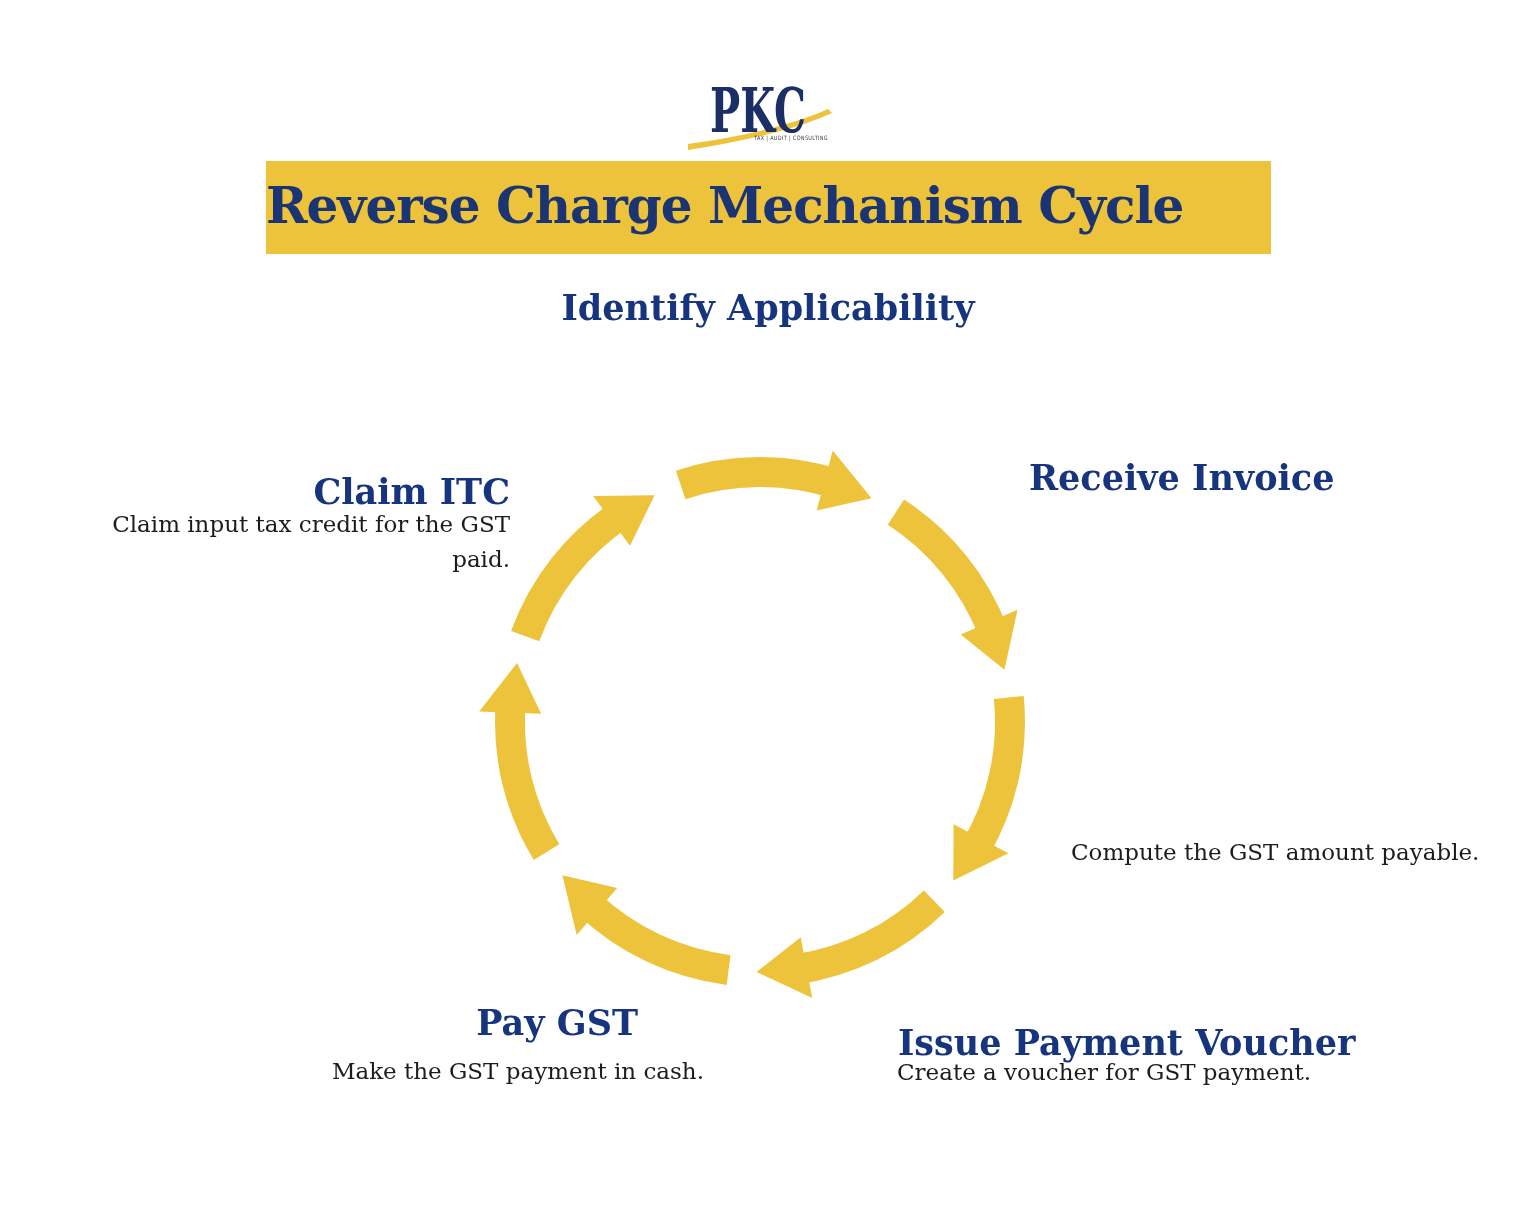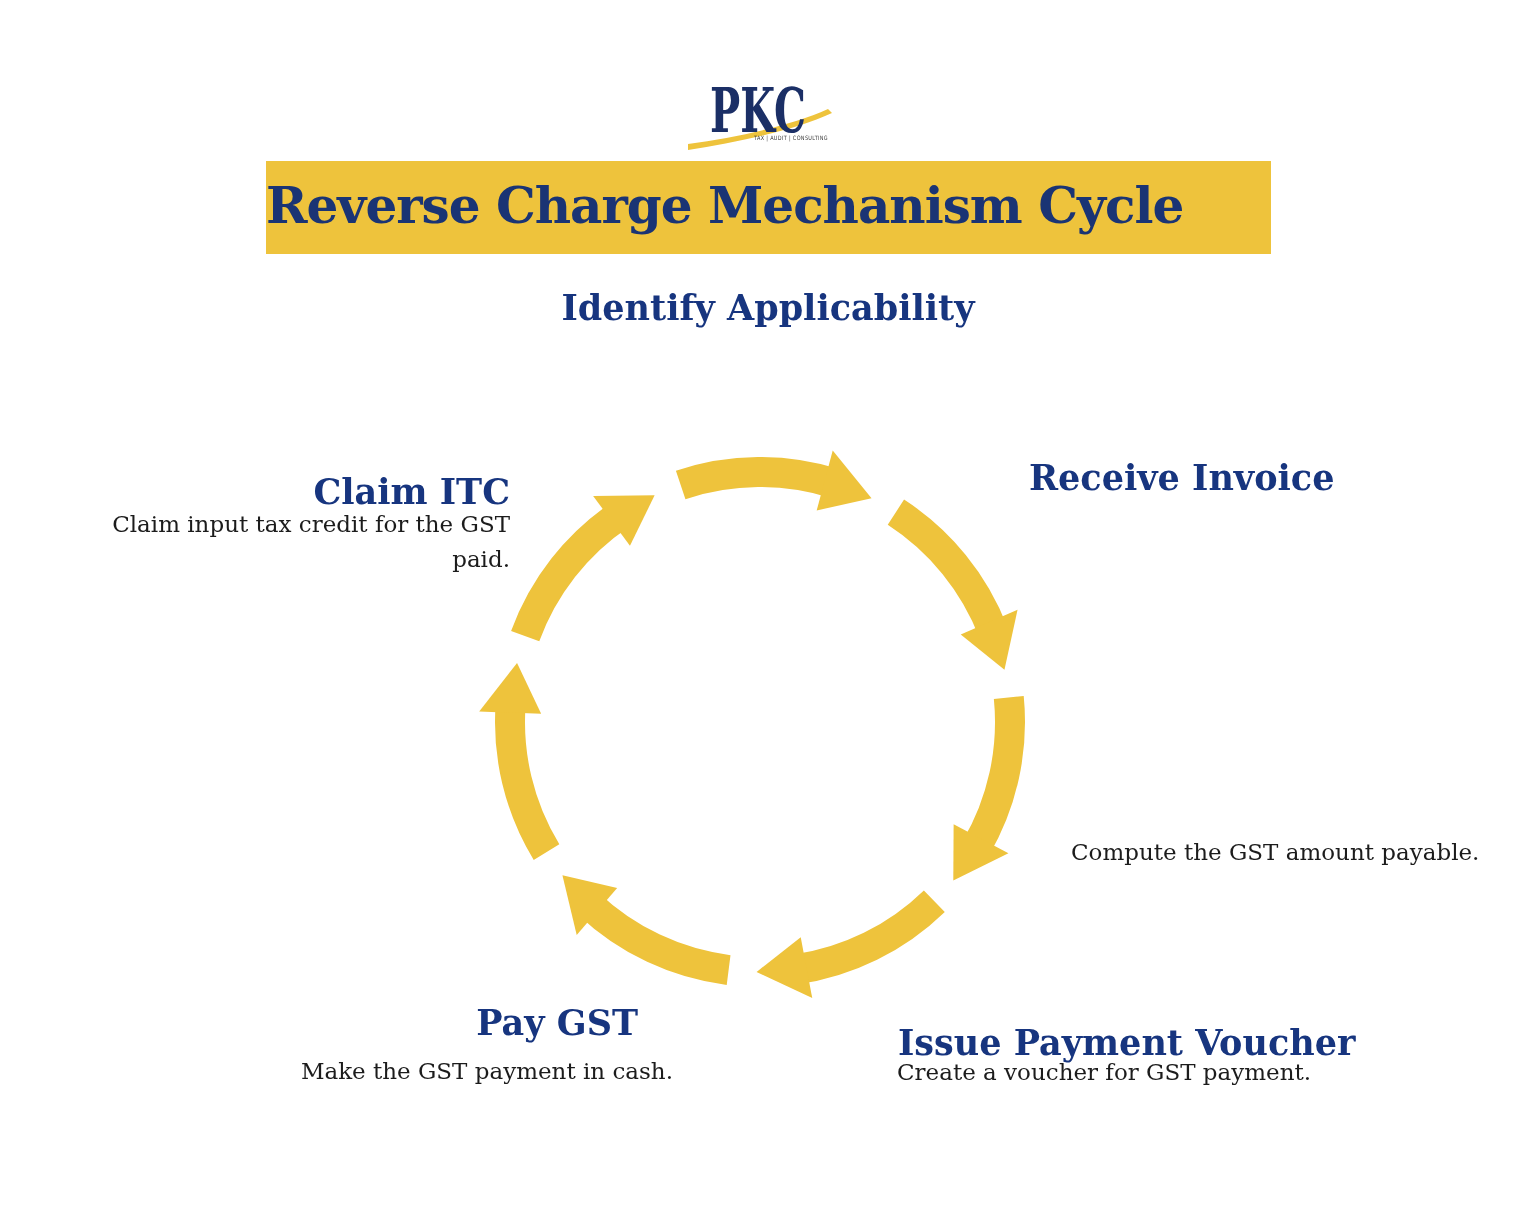--- a/index.html
+++ b/index.html
@@ -66,21 +66,21 @@
   .h-receive   { top: 457px; left: 1029px; }
   .d-receive   { top: 527px; left: 1029px; }
 
   .h-calculate { top: 767px; left: 1071px; }
   .d-calculate { top: 835px; left: 1071px; }
 
   .h-issue     { top: 1022px; left: 898px; }
   .d-issue     { top: 1055px; left: 897px; }
 
   .h-pay       { top: 1002px; right: 898px; }
-  .d-pay       { top: 1054px; right: 863px; }
+  .d-pay       { top: 1054px; right: 832px; }
 
   .h-report    { top: 757px; right: 1074px; }
   .d-report    { top: 805px; right: 1049px; }
 
   
   .cycle {
     position: absolute;
     left: 470px; top: 432px;
     width: 580px; height: 580px;
   }

